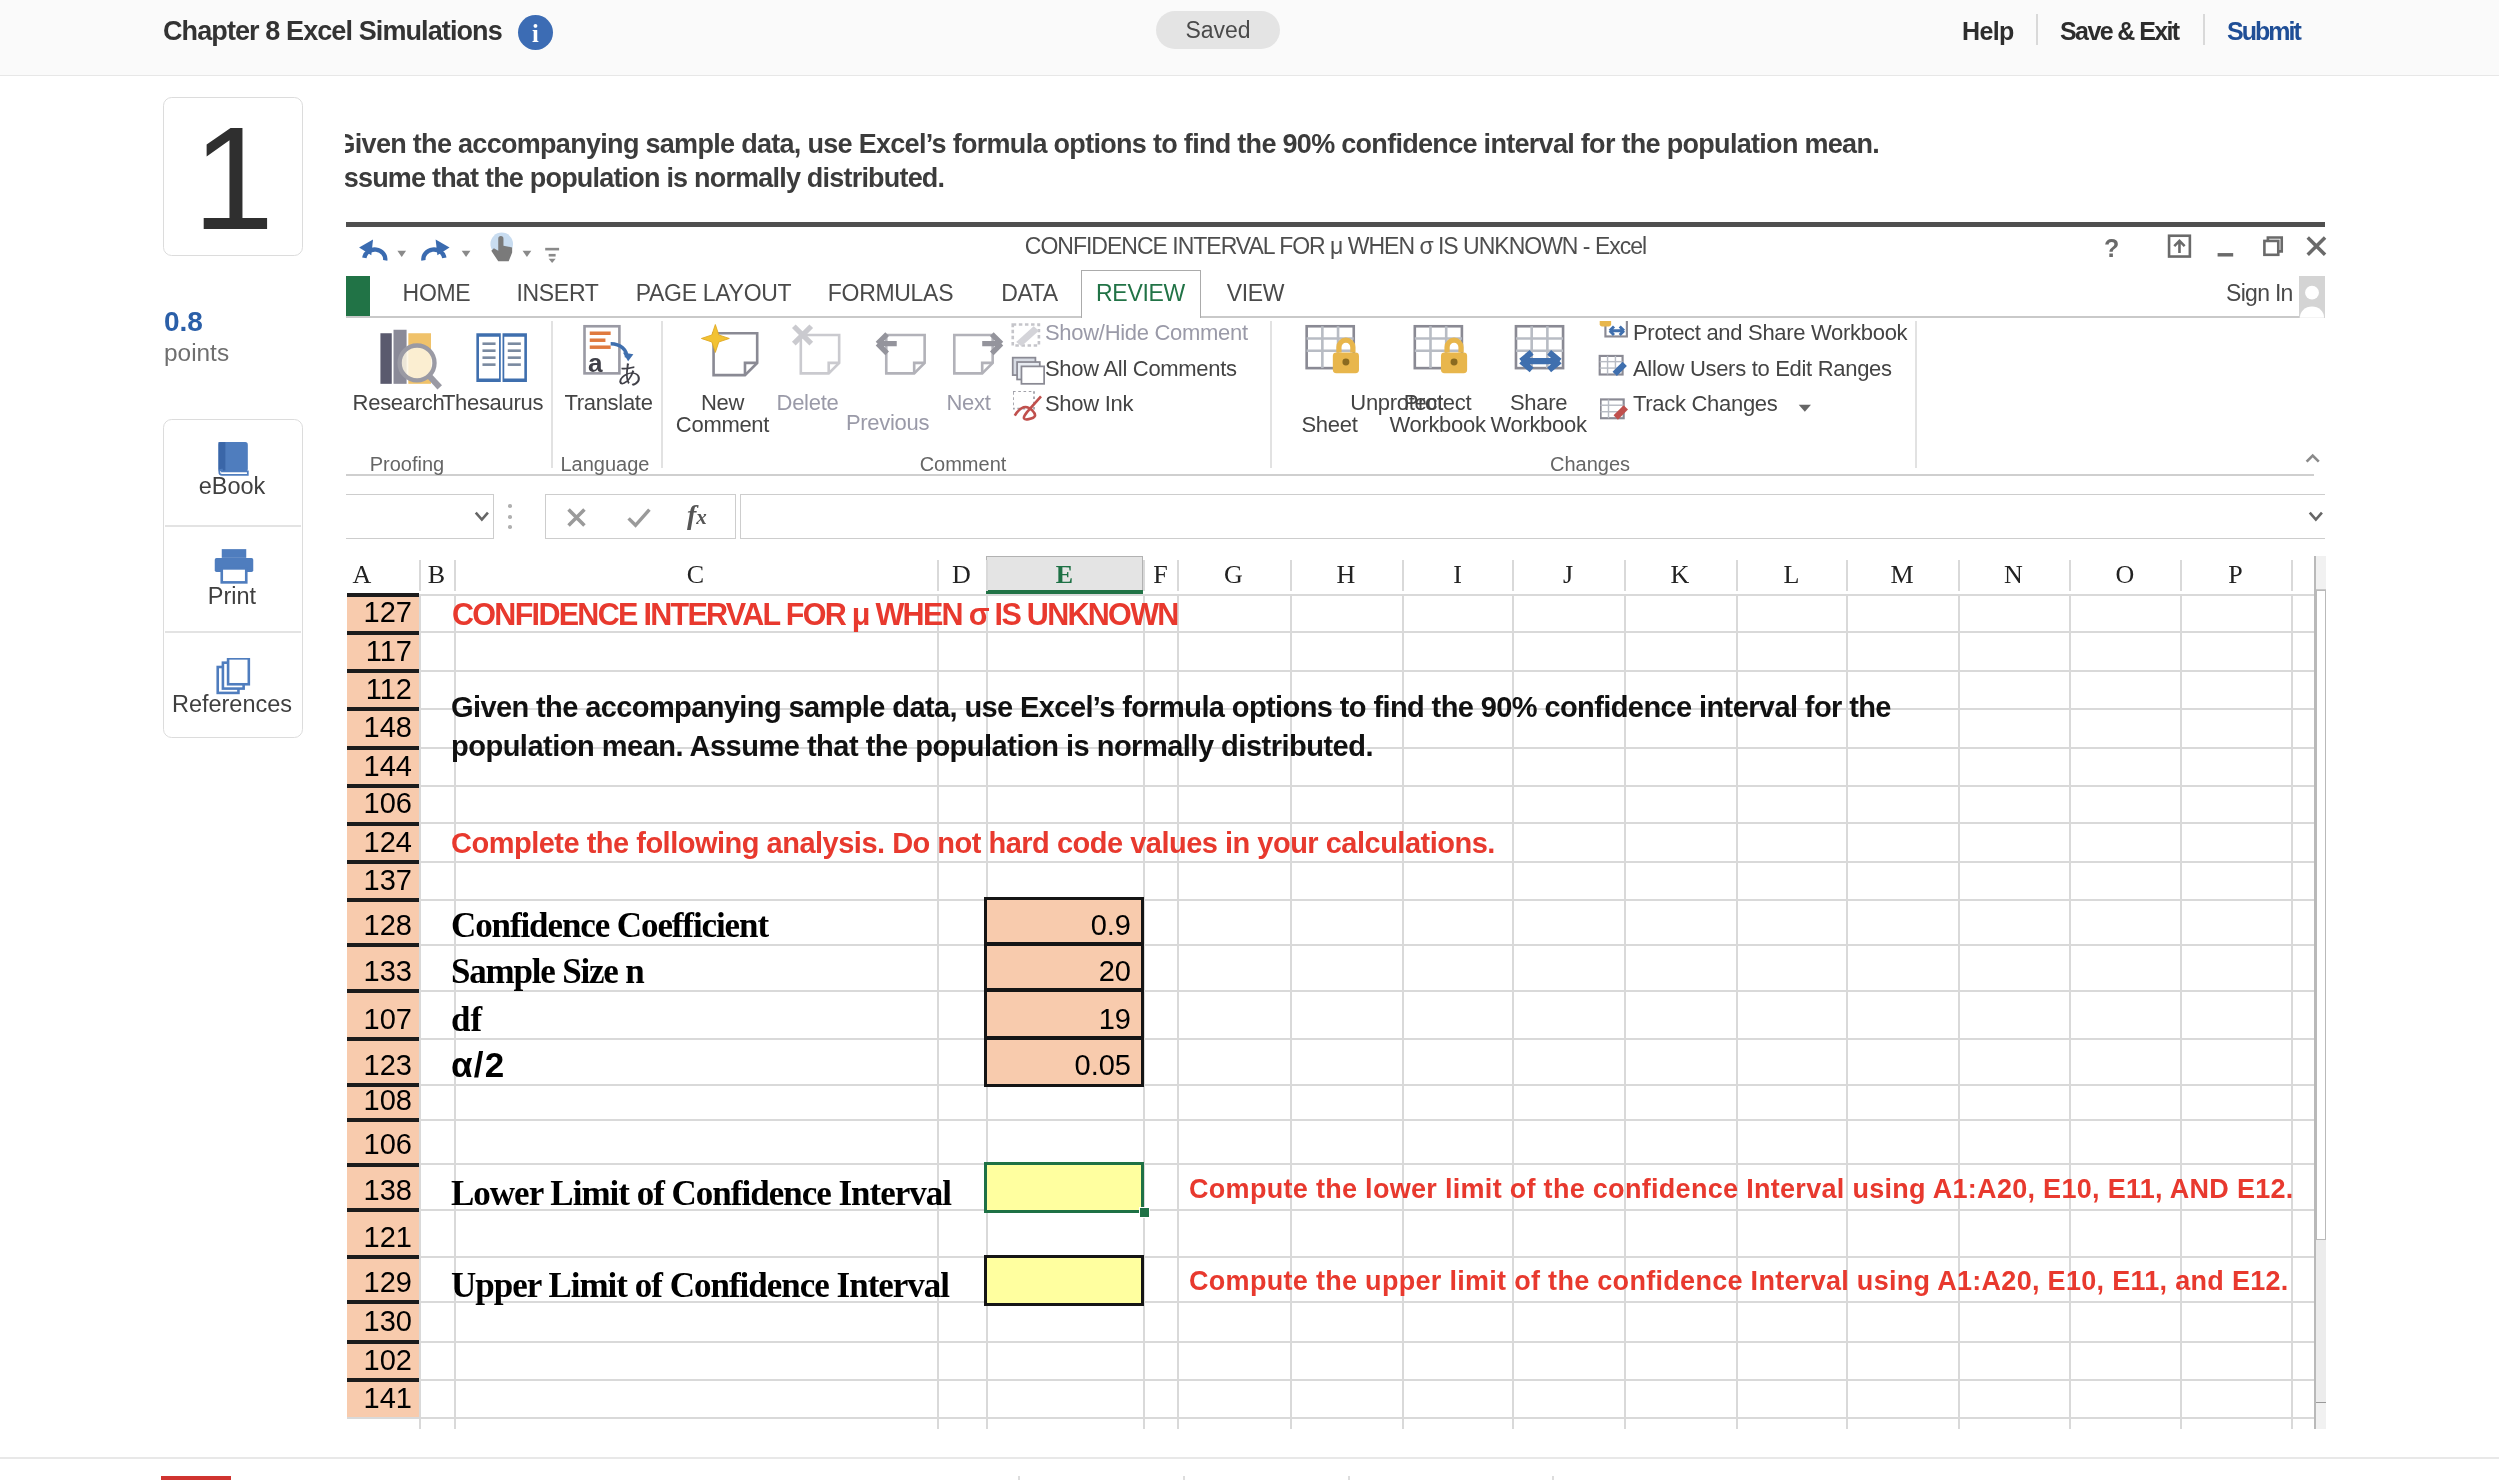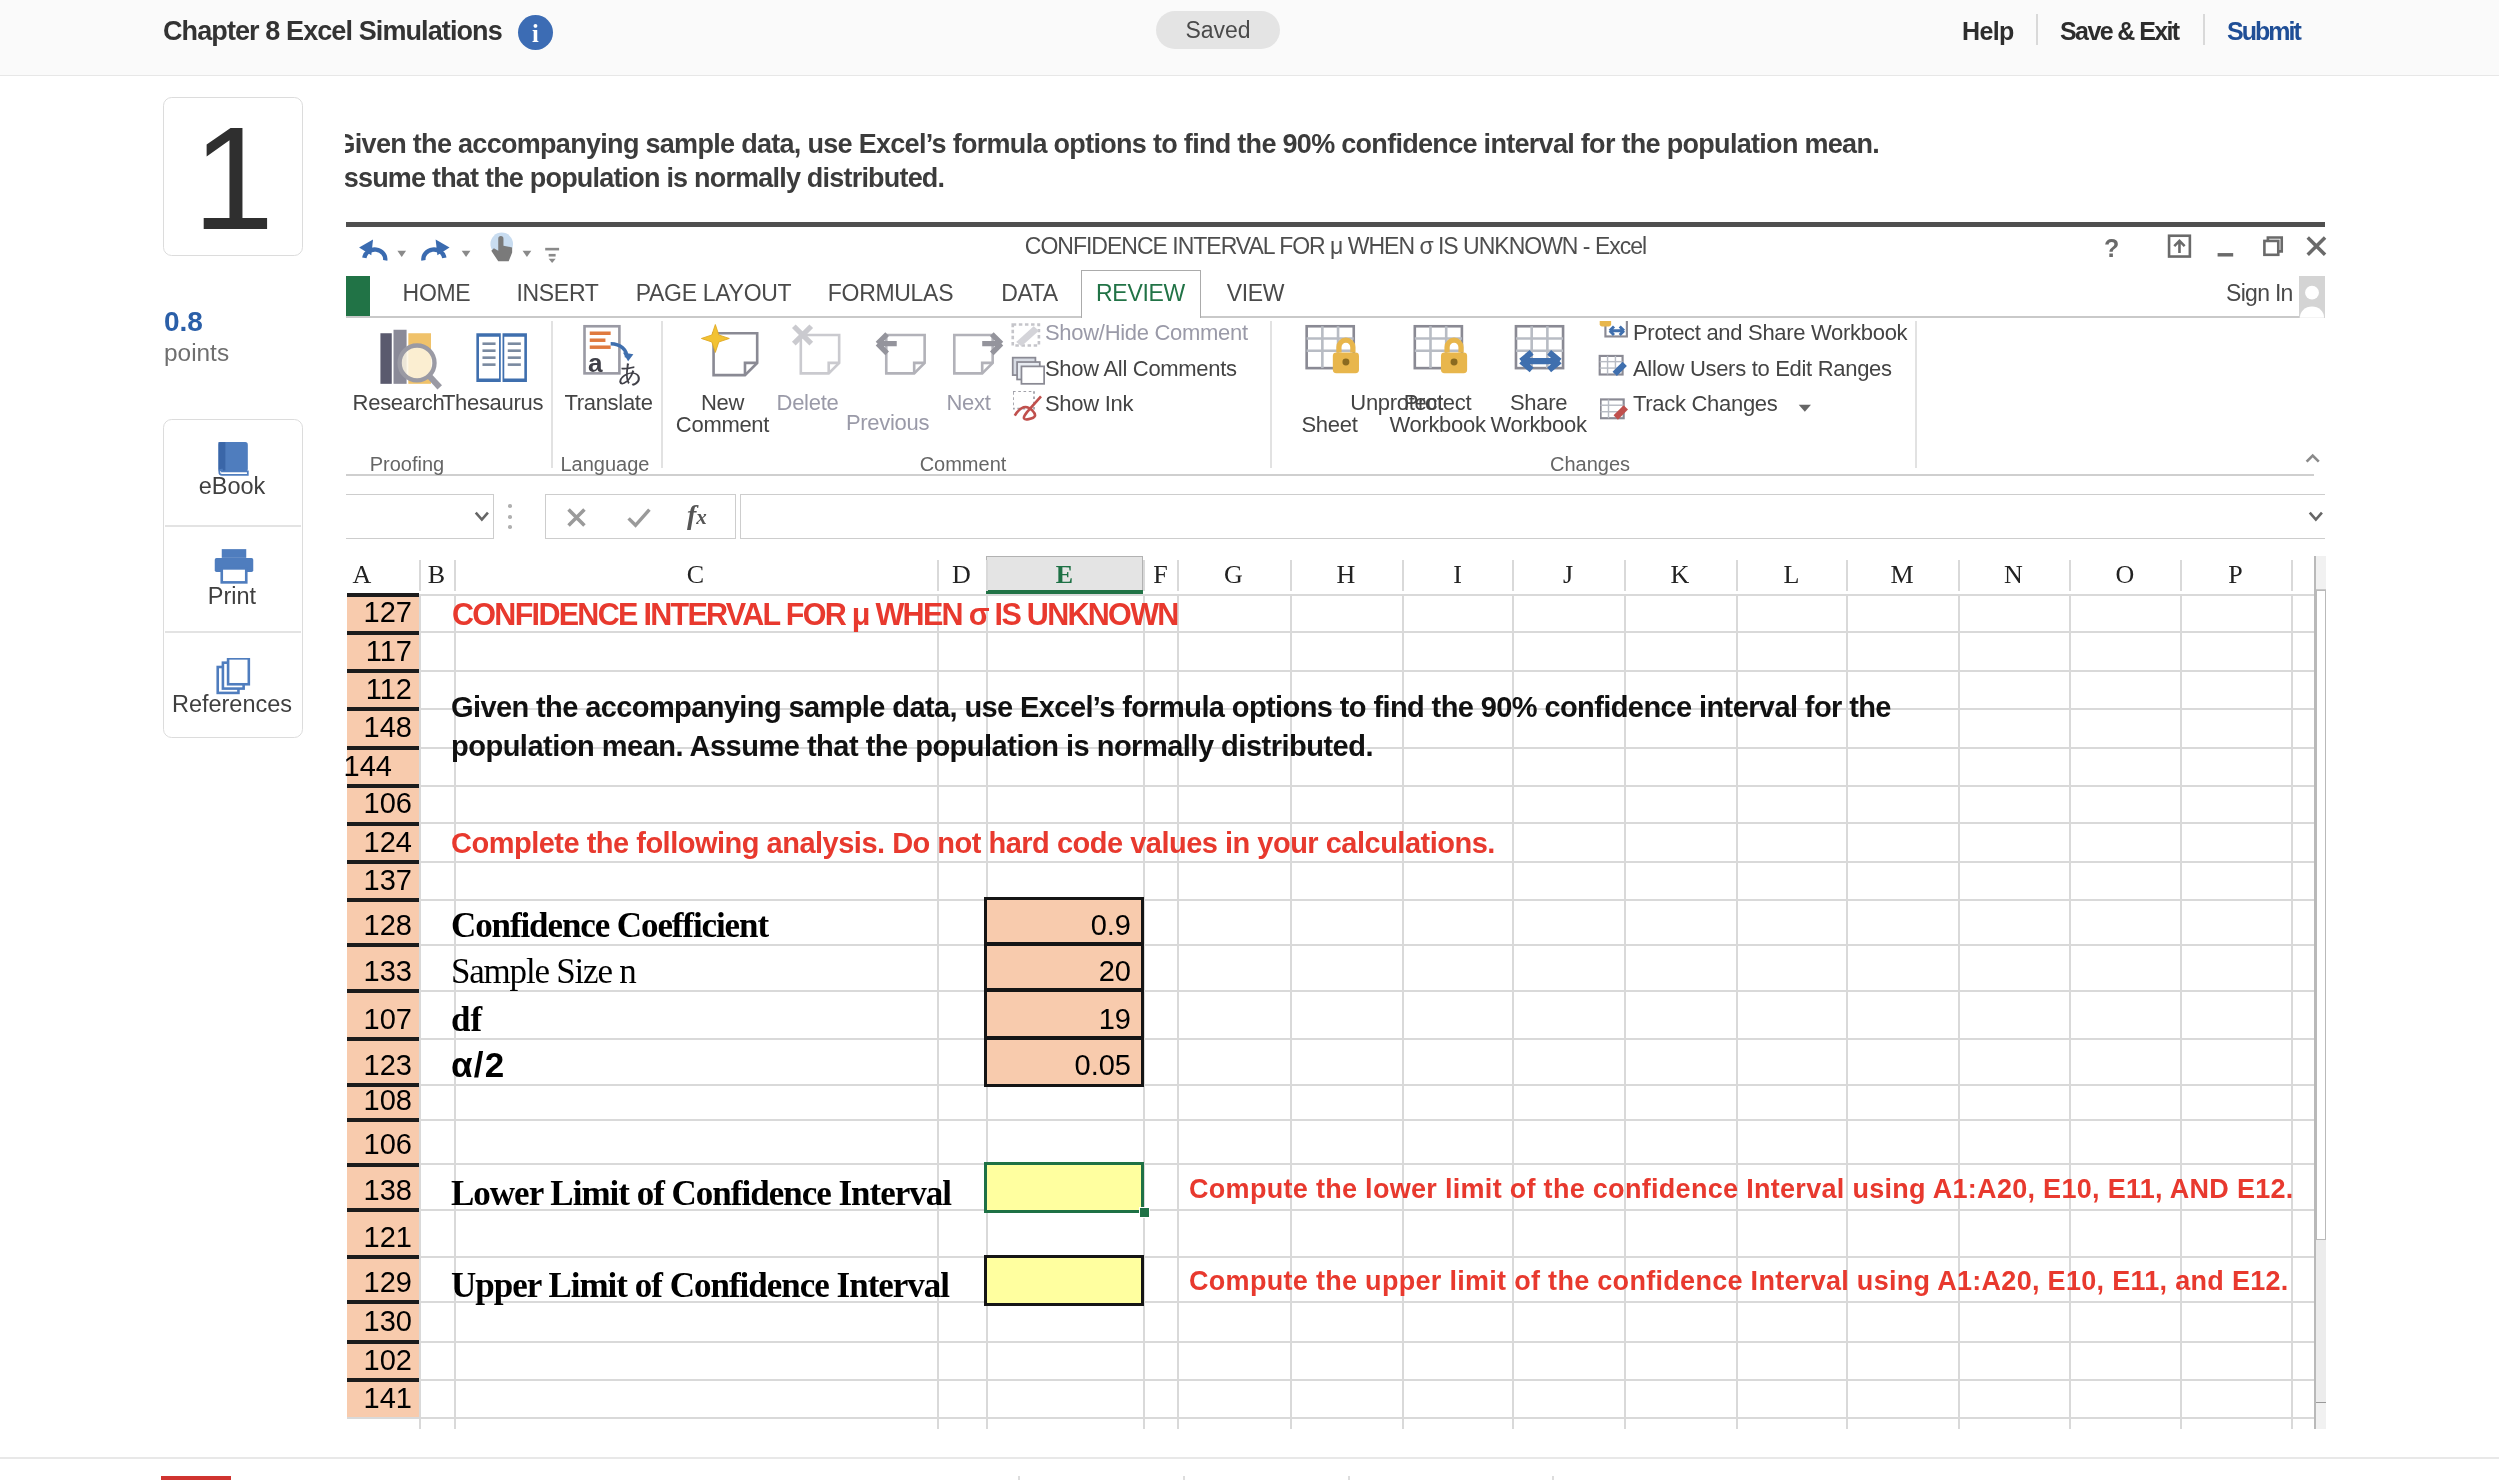--- a/index.html
+++ b/index.html
@@ -403,21 +403,21 @@
 <div class="abs" style="left:347px;top:1163px;width:72px;height:3.5px;background:#1c1c1c;"></div>
 <div class="abs" style="left:347px;top:1208px;width:72px;height:3.5px;background:#1c1c1c;"></div>
 <div class="abs" style="left:347px;top:1255px;width:72px;height:3.5px;background:#1c1c1c;"></div>
 <div class="abs" style="left:347px;top:1300px;width:72px;height:3.5px;background:#1c1c1c;"></div>
 <div class="abs" style="left:347px;top:1340px;width:72px;height:3.5px;background:#1c1c1c;"></div>
 <div class="abs" style="left:347px;top:1378px;width:72px;height:3.5px;background:#1c1c1c;"></div>
 <div class="abs sans" style="left:347px;top:598px;width:65px;text-align:right;font-size:29px;line-height:29px;color:#000;">127</div>
 <div class="abs sans" style="left:347px;top:637px;width:65px;text-align:right;font-size:29px;line-height:29px;color:#000;">117</div>
 <div class="abs sans" style="left:347px;top:675px;width:65px;text-align:right;font-size:29px;line-height:29px;color:#000;">112</div>
 <div class="abs sans" style="left:347px;top:713px;width:65px;text-align:right;font-size:29px;line-height:29px;color:#000;">148</div>
-<div class="abs sans" style="left:327px;top:752px;width:65px;text-align:right;font-size:29px;line-height:29px;color:#000;">144</div>
+<div class="abs sans" style="left:347px;top:752px;width:65px;text-align:right;font-size:29px;line-height:29px;color:#000;">144</div>
 <div class="abs sans" style="left:347px;top:789px;width:65px;text-align:right;font-size:29px;line-height:29px;color:#000;">106</div>
 <div class="abs sans" style="left:347px;top:828px;width:65px;text-align:right;font-size:29px;line-height:29px;color:#000;">124</div>
 <div class="abs sans" style="left:347px;top:866px;width:65px;text-align:right;font-size:29px;line-height:29px;color:#000;">137</div>
 <div class="abs sans" style="left:347px;top:911px;width:65px;text-align:right;font-size:29px;line-height:29px;color:#000;">128</div>
 <div class="abs sans" style="left:347px;top:957px;width:65px;text-align:right;font-size:29px;line-height:29px;color:#000;">133</div>
 <div class="abs sans" style="left:347px;top:1005px;width:65px;text-align:right;font-size:29px;line-height:29px;color:#000;">107</div>
 <div class="abs sans" style="left:347px;top:1051px;width:65px;text-align:right;font-size:29px;line-height:29px;color:#000;">123</div>
 <div class="abs sans" style="left:347px;top:1086px;width:65px;text-align:right;font-size:29px;line-height:29px;color:#000;">108</div>
 <div class="abs sans" style="left:347px;top:1130px;width:65px;text-align:right;font-size:29px;line-height:29px;color:#000;">106</div>
 <div class="abs sans" style="left:347px;top:1176px;width:65px;text-align:right;font-size:29px;line-height:29px;color:#000;">138</div>
@@ -438,21 +438,21 @@
 
 <div class="abs" style="left:984px;top:1162px;width:160px;height:51px;background:#ffff9f;border:3.5px solid #1e7145;box-sizing:border-box;"></div>
 <div class="abs" style="left:1139px;top:1207px;width:8.7px;height:8.7px;background:#1e7145;border:1.7px solid #fff;"></div>
 <div class="abs" style="left:984px;top:1255px;width:160px;height:51px;background:#ffff9f;border:3.5px solid #151515;box-sizing:border-box;"></div>
 
 <div class="abs sans" style="left:452px;top:599px;font-size:30.5px;line-height:30.5px;font-weight:bold;color:#e8392e;letter-spacing:-1.7px;white-space:nowrap;">CONFIDENCE INTERVAL FOR μ WHEN σ IS UNKNOWN</div>
 <div class="abs sans" style="left:451px;top:693px;font-size:29px;line-height:29px;font-weight:bold;color:#111;letter-spacing:-0.6px;white-space:nowrap;">Given the accompanying sample data, use Excel’s formula options to find the 90% confidence interval for the</div>
 <div class="abs sans" style="left:451px;top:732px;font-size:29px;line-height:29px;font-weight:bold;color:#111;letter-spacing:-0.5px;white-space:nowrap;">population mean. Assume that the population is normally distributed.</div>
 <div class="abs sans" style="left:451px;top:829px;font-size:29px;line-height:29px;font-weight:bold;color:#e8392e;letter-spacing:-0.5px;white-space:nowrap;">Complete the following analysis. Do not hard code values in your calculations.</div>
 <div class="abs serif" style="left:451px;top:908px;font-size:35px;line-height:35px;font-weight:bold;color:#000;letter-spacing:-1.1px;white-space:nowrap;">Confidence Coefficient</div>
-<div class="abs serif" style="left:451px;top:954px;font-size:35px;line-height:35px;font-weight:normal;color:#000;letter-spacing:-1.2px;white-space:nowrap;">Sample Size n</div>
+<div class="abs serif" style="left:451px;top:954px;font-size:35px;line-height:35px;font-weight:bold;color:#000;letter-spacing:-1.2px;white-space:nowrap;">Sample Size n</div>
 <div class="abs serif" style="left:451px;top:1002px;font-size:35px;line-height:35px;font-weight:bold;color:#000;letter-spacing:0px;white-space:nowrap;">df</div>
 <div class="abs sans" style="left:451px;top:1047px;font-size:35px;line-height:35px;font-weight:bold;color:#000;letter-spacing:1.3px;white-space:nowrap;">α/2</div>
 <div class="abs serif" style="left:451px;top:1176px;font-size:35px;line-height:35px;font-weight:bold;color:#000;letter-spacing:-1px;white-space:nowrap;">Lower Limit of Confidence Interval</div>
 <div class="abs serif" style="left:451px;top:1268px;font-size:35px;line-height:35px;font-weight:bold;color:#000;letter-spacing:-1px;white-space:nowrap;">Upper Limit of Confidence Interval</div>
 <div class="abs sans" style="left:1189px;top:1176px;font-size:27px;line-height:27px;font-weight:bold;color:#e8392e;letter-spacing:+0.3px;white-space:nowrap;">Compute the lower limit of the confidence Interval using A1:A20, E10, E11, AND E12.</div>
 <div class="abs sans" style="left:1189px;top:1268px;font-size:27px;line-height:27px;font-weight:bold;color:#e8392e;letter-spacing:+0.3px;white-space:nowrap;">Compute the upper limit of the confidence Interval using A1:A20, E10, E11, and E12.</div>
 
 <div class="abs" style="left:2314px;top:556px;width:1.7px;height:873px;background:#b9b9b9;"></div>
 <div class="abs" style="left:2316px;top:556px;width:9.6px;height:33px;background:#f1f1f1;border-bottom:1.7px solid #c9c9c9;"></div>
 <div class="abs" style="left:2316px;top:590px;width:9.6px;height:650px;background:#fff;border:1.7px solid #b9b9b9;box-sizing:border-box;"></div>

